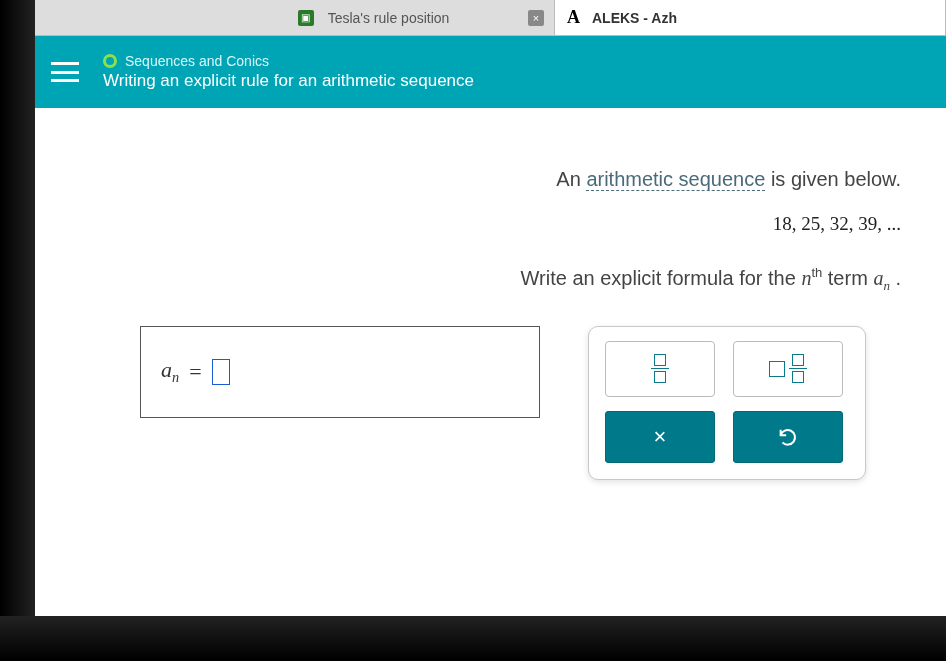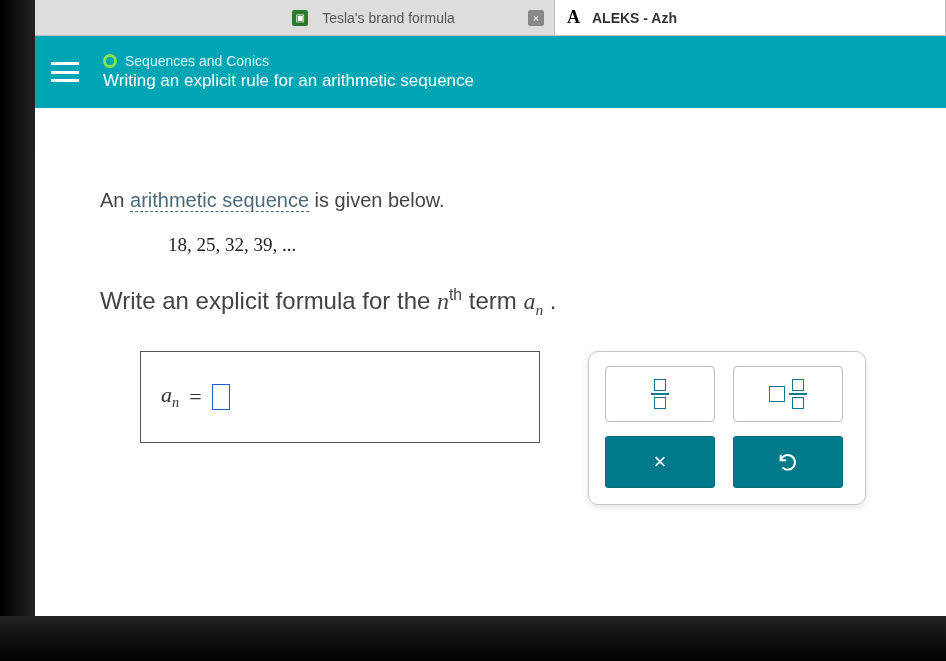--- a/index.html
+++ b/index.html
@@ -104,41 +104,42 @@
       cursor: pointer;
     }
     .collapse-tab svg { width:18px; height:18px; }
 
     .content-area {
       position: absolute;
       left: 0; right: 0;
       top: 108px;
       bottom: 0;
       background: #fff;
-      padding: 81px 45px 20px 65px;
+      padding: 60px 45px 20px 65px;
       color: #333;
+      text-align: right;
     }
     .question-intro {
       font-size: 20px;
       color: #444;
       margin-bottom: 22px;
     }
     .linked-term {
       color: #4a6a7a;
       border-bottom: 1px dashed #4a6a7a;
       cursor: help;
     }
     .sequence {
       font-family: "Times New Roman", serif;
       font-size: 19px;
       margin: 0 0 30px 68px;
       color: #222;
     }
     .question-prompt {
-      font-size: 24px;
+      font-size: 20px;
       color: #444;
       margin-bottom: 32px;
     }
     .mathit { font-family: "Times New Roman", serif; font-style: italic; }
     sup, sub { font-size: 0.65em; }
     sub { vertical-align: sub; }
     sup { vertical-align: super; }
 
     .work-row {
       display: flex;
@@ -214,21 +215,21 @@
 <body>
 
 <div class="screen-edge-left"></div>
 <div class="screen-edge-bottom"></div>
 
 <div class="viewport">
 
   <div class="tabs-bar">
     <div class="tab inactive">
       <span class="fav">▣</span>
-      <span>Tesla's brand formula</span>
+      <span>Tesla's rule position</span>
       <span class="close-x">×</span>
     </div>
     <div class="tab active">
       <span class="aleks-a">A</span>
       <span>ALEKS - Azh</span>
     </div>
   </div>
 
   <div class="topic-header">
     <div class="hamburger">

